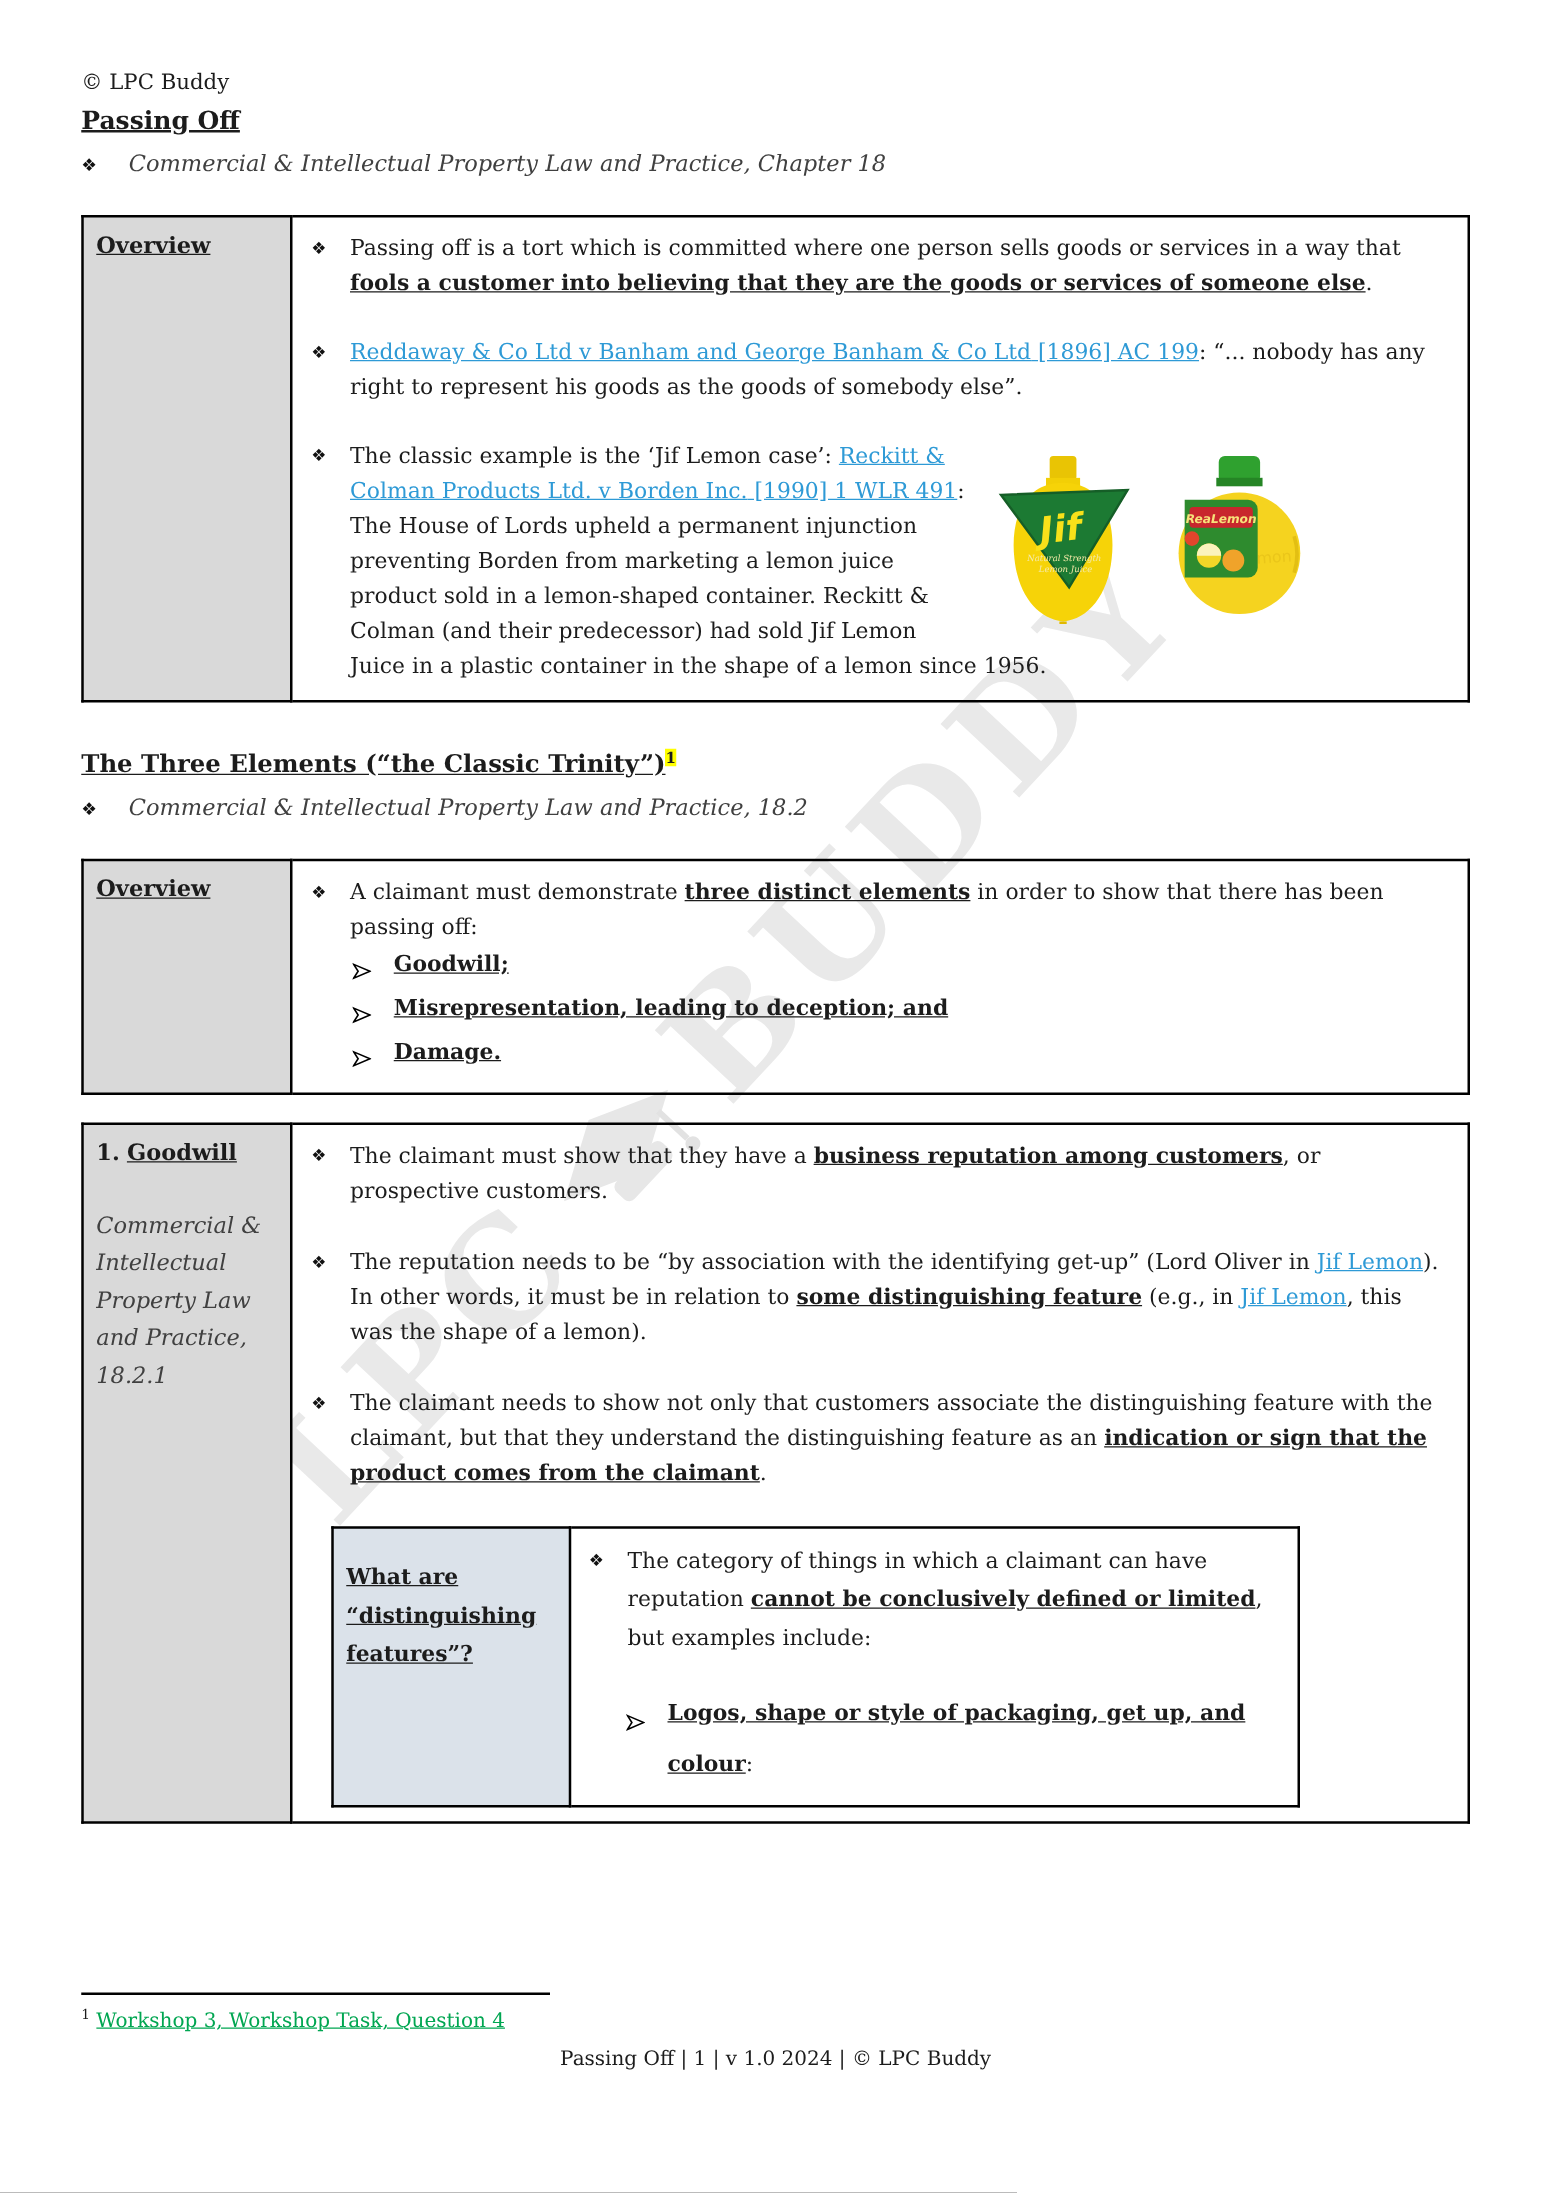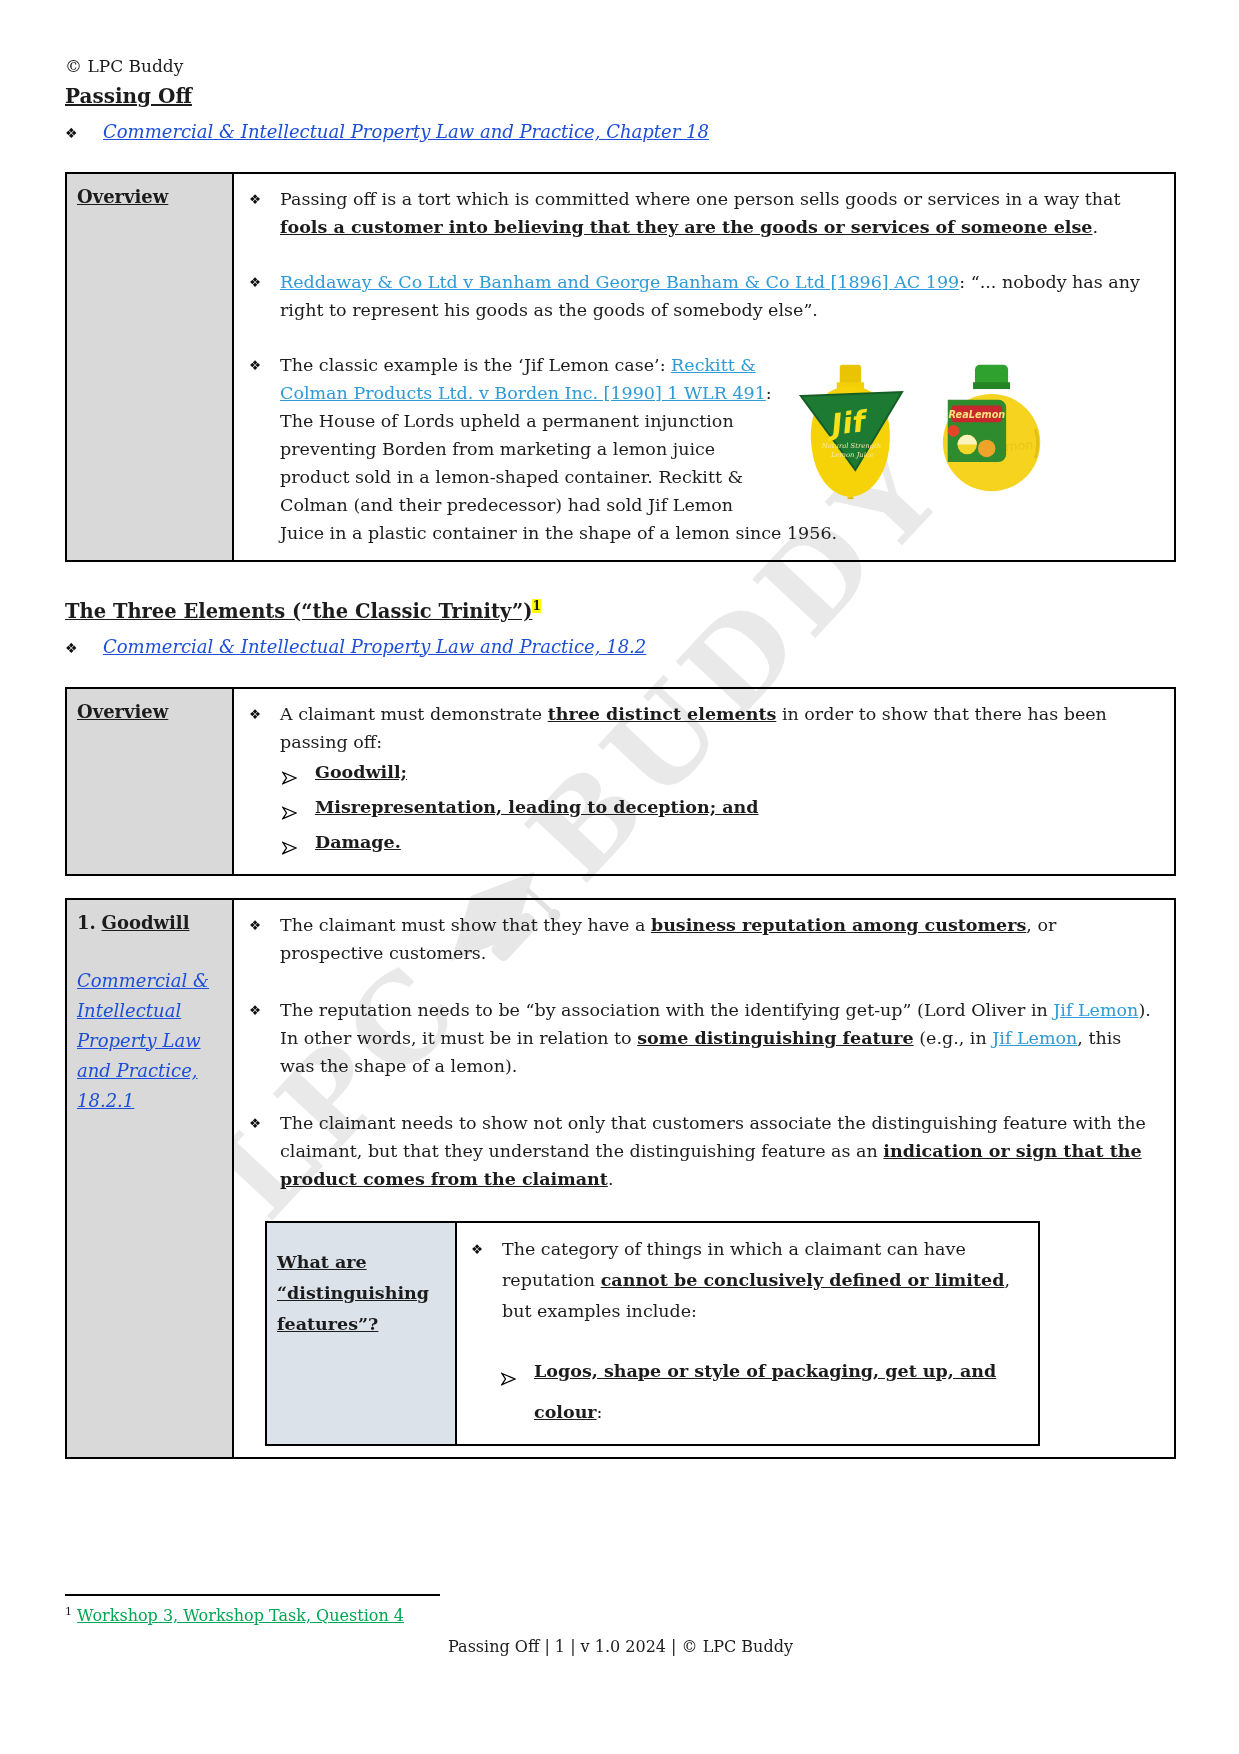--- a/index.html
+++ b/index.html
@@ -11,21 +11,21 @@
   .watermark{position:absolute;z-index:0;left:40px;top:760px;width:1080px;text-align:center;
              transform:rotate(-47deg);font-weight:bold;font-size:118px;letter-spacing:10px;
              color:#e9e9e9;white-space:nowrap;}
   .watermark svg{vertical-align:-14px;margin:0 18px;}
 
   .copyright{font-size:17px;}
   .doc-title{font-size:20px;font-weight:bold;text-decoration:underline;margin-top:8px;}
 
   .ref-row{display:flex;margin-top:13px;font-size:18px;align-items:baseline;}
   .dia{width:38px;flex:none;font-family:"DejaVu Sans","Liberation Sans",sans-serif;font-size:14px;color:#111;}
-  .green-link{color:#1d4ed8;font-style:italic;text-decoration:underline;}
+  .green-link{color:#404040;font-style:italic;}
 
   .tbl{width:1111px;border-collapse:collapse;background:transparent;}
   .tbl td{border:2px solid #000;vertical-align:top;}
   .side{width:145px;background:#d9d9d9;padding:9px 10px;font-size:18px;line-height:27px;}
   .side-head{font-weight:bold;text-decoration:underline;}
   .main-cell{padding:11px 15px;font-size:17.5px;line-height:28px;}
 
   .bullet{display:flex;margin-bottom:27px;}
   .bullet:last-child{margin-bottom:2px;}
   .marker{width:31px;flex:none;font-family:"DejaVu Sans","Liberation Sans",sans-serif;

